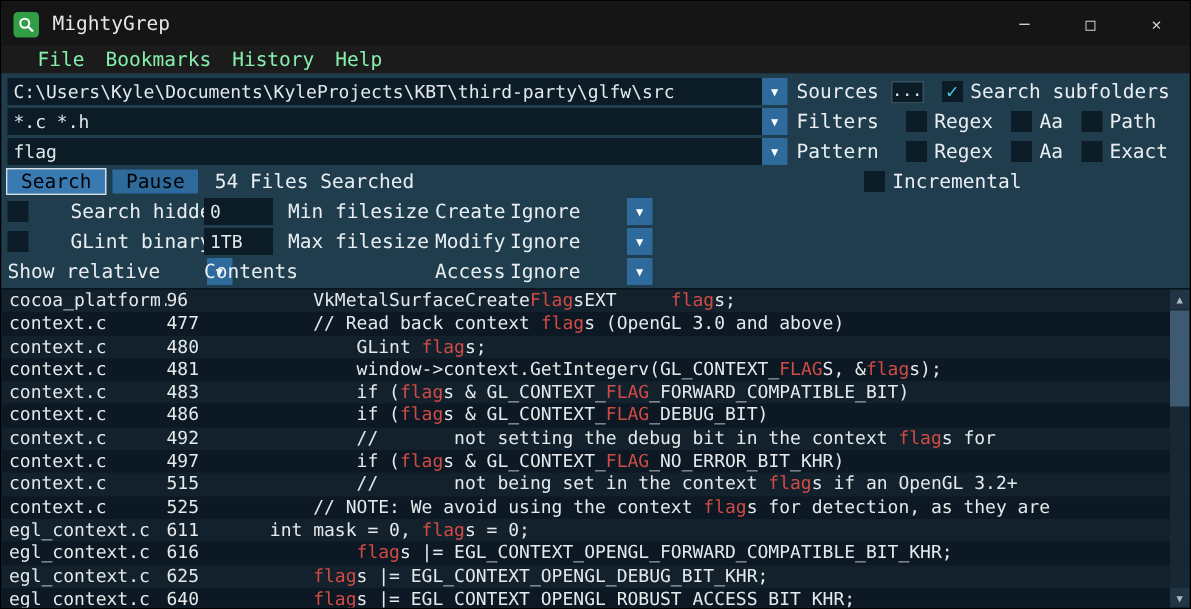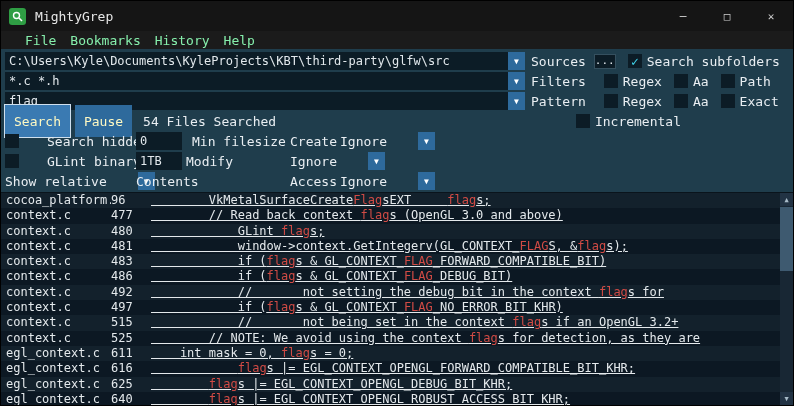--- a/index.html
+++ b/index.html
@@ -33,39 +33,39 @@
   .drop-btn { width:17px; height:18px; background:var(--accent,#2e6a9c); color:#fff; font-size:8px;
               display:inline-flex; align-items:center; justify-content:center; flex:0 0 17px; }
   .flabel { margin:0 6px; white-space:nowrap; }
   .cb { width:14px; height:14px; background:var(--input-bg,#0c1c26); display:inline-flex;
         align-items:center; justify-content:center; flex:0 0 14px; }
   .cb .check { color:var(--check-cyan,#3fd1e8); font-size:13px; font-weight:bold; line-height:1; }
   .pair { display:flex; align-items:center; margin-left:12px; }
   .plabel { margin-left:5px; white-space:nowrap; }
   .mini-btn { width:22px; height:15px; background:var(--input-bg,#0c1c26); border:1px solid #35505f;
               color:#dfe6ea; font:11px "DejaVu Sans Mono", monospace; line-height:10px; margin-left:2px; }
-  .btn { height:32px; border:none; color:#fef9c3; font:13px "DejaVu Sans Mono", monospace;
+  .btn { height:16px; border:none; color:#000000; font:13px "DejaVu Sans Mono", monospace;
          padding:0 9px; margin-right:5px; background:var(--accent,#2e6a9c); }
   .btn.primary { background:#3a7ab2; outline:1px solid #cfe0ee; }
   .status { margin-left:6px; white-space:nowrap; }
   .right-group { margin-left:auto; margin-right:108px; display:flex; align-items:center; }
 
   .grid-row { display:grid; grid-template-columns:131px 50px 104px 50px auto; align-items:center; height:18px; }
   .gcol { display:flex; align-items:center;gap:23px; }
   .dd-value { white-space:nowrap; margin-right:8px; }
 
   
   .results { flex:1 1 auto; min-height:0; position:relative; overflow:hidden;
              background:var(--results-bg,#0c1823); border-top:1px solid #0a141c;
              font-size:12px; color:#e4e9ec; }
   .rrow { display:flex; height:15.3px; line-height:15.3px; white-space:pre; }
   .rrow:nth-child(odd) { background:var(--results-alt,#13212c); }
   .rfile { flex:0 0 110px; padding-left:5px; overflow:hidden; }
   .rline { flex:0 0 40px; }
-  .rcode { flex:1 1 auto; overflow:hidden;text-decoration:underline; }
+  .rcode { flex:1 1 auto; overflow:hidden; }
   .match { color:var(--match-red,#d14b45); }
 
   .scrollbar { position:absolute; top:0; right:0; width:13px; height:100%; background:#182734; }
   .scroll-btn { position:absolute; left:0; width:13px; height:13px; background:#223344; color:#a9bcc9;
                 font-size:7px; display:flex; align-items:center; justify-content:center; }
   .scroll-up { top:0; }
   .scroll-down { bottom:0; }
   .scroll-thumb { position:absolute; left:0; top:14px; width:13px; height:64px; background:#3e5a70; }
 </style>
 </head>
@@ -176,20 +176,23 @@
       </span>
     </div>
 
     <div class="grid-row">
       <span class="gcol">
         <span class="cb"></span>
         <span class="plabel">GLint binary</span>
       </span>
       <span class="gcol">
         <input class="text-input small-input" value="1TB" style="">
+      </span>
+      <span class="gcol">
+        <span class="flabel">Max filesize</span>
       </span>
       <span class="gcol">
         <span>Modify</span>
       </span>
       <span class="gcol">
         <span class="dd-value">Ignore</span>
         <span class="drop-btn">▼</span>
       </span>
     </div>
 

